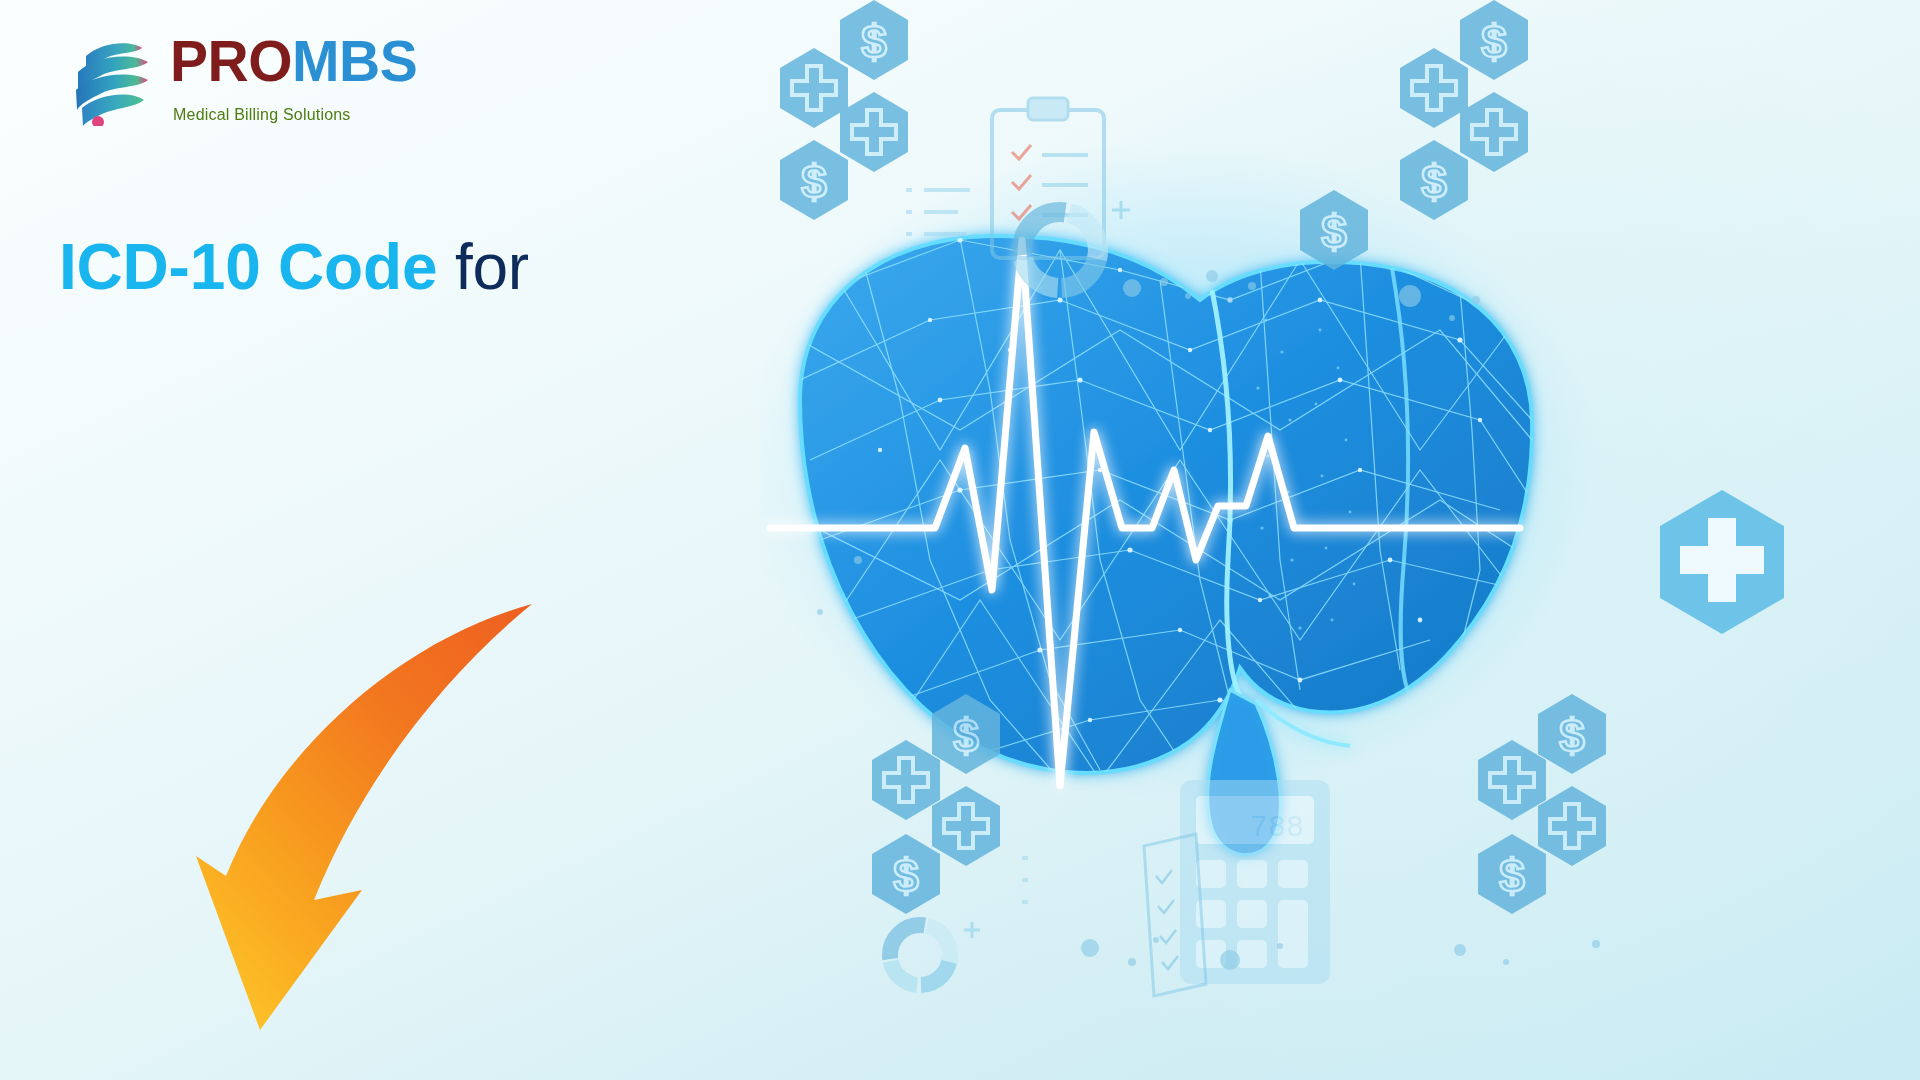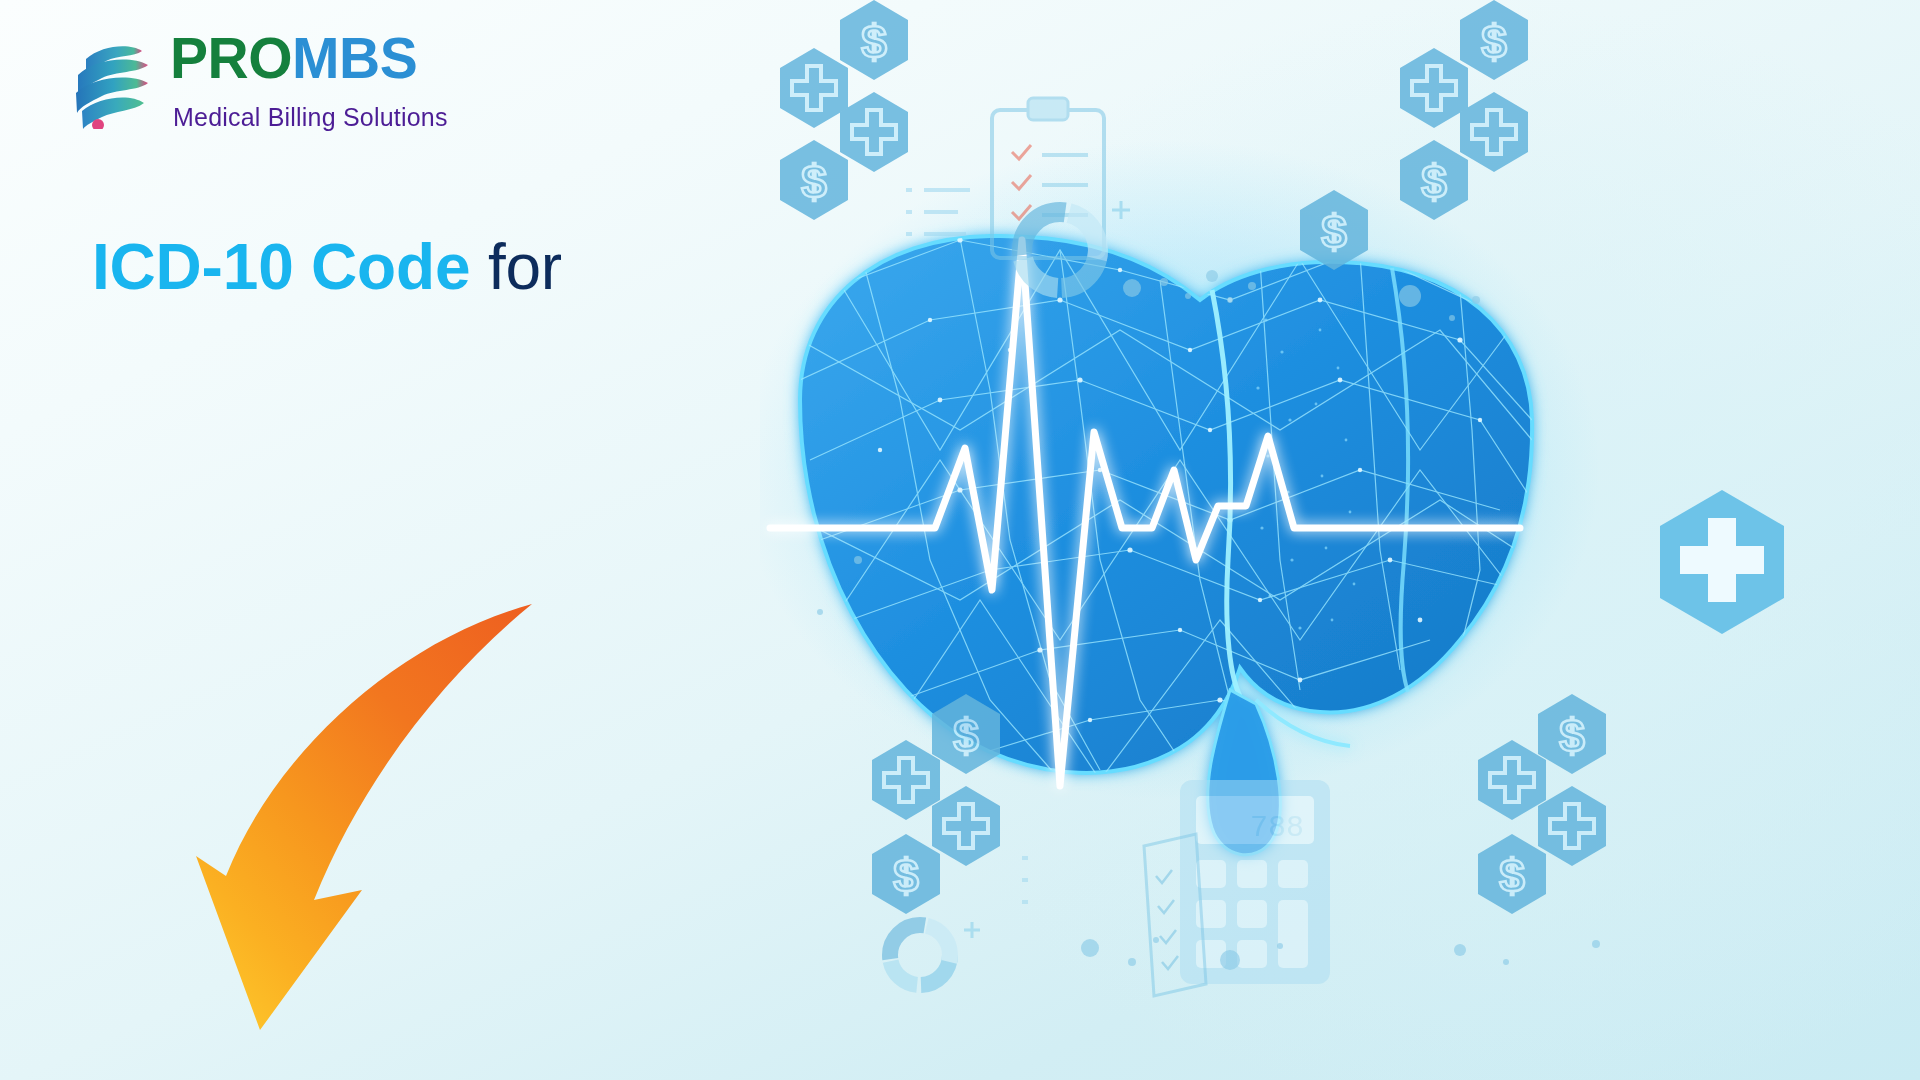--- a/index.html
+++ b/index.html
@@ -12,30 +12,30 @@
       linear-gradient(155deg, #fbfefe 0%, #f3fbfc 22%, #e4f5f8 55%, #d2eef4 78%, #c9ebf3 100%);
     position:relative;
   }
   .stage{ position:absolute; inset:0; }
 
   
   .logo-wrap{ position:absolute; left:68px; top:30px; display:flex; align-items:center; gap:14px; }
   .logo-globe{ width:88px; height:96px; flex:0 0 auto; }
   .logo-text{ display:flex; flex-direction:column; justify-content:center; }
   .logo-word{ font-size:57px; font-weight:bold; letter-spacing:-0.5px; line-height:1; white-space:nowrap; }
-  .logo-word .pro{ color:#15803d; }
+  .logo-word .pro{ color:#7f1d1d; }
   .logo-word .mbs{ color:#2b8fd4;text-align:right; }
   .logo-tag{
-    font-size:25px; color:#4c1d95; letter-spacing:0.2px;
+    font-size:16px; color:#4d7c0f; letter-spacing:0.2px;
     margin-top:16px; margin-left:3px; white-space:nowrap; font-weight:400;
   }
 
   
   .headline{
-    position:absolute; left:92px; top:218px;
+    position:absolute; left:59px; top:218px;
     font-size:64px; line-height:1.55; color:#0d2c5c;
     font-weight:400; letter-spacing:-0.2px;
   }
   .headline .hl{ color:#19b5ef; font-weight:bold; }
   .headline .ln{ display:block; white-space:nowrap; }
 
   
   .arrow{ position:absolute; left:100px; top:600px; width:520px; height:460px; }
 
   

